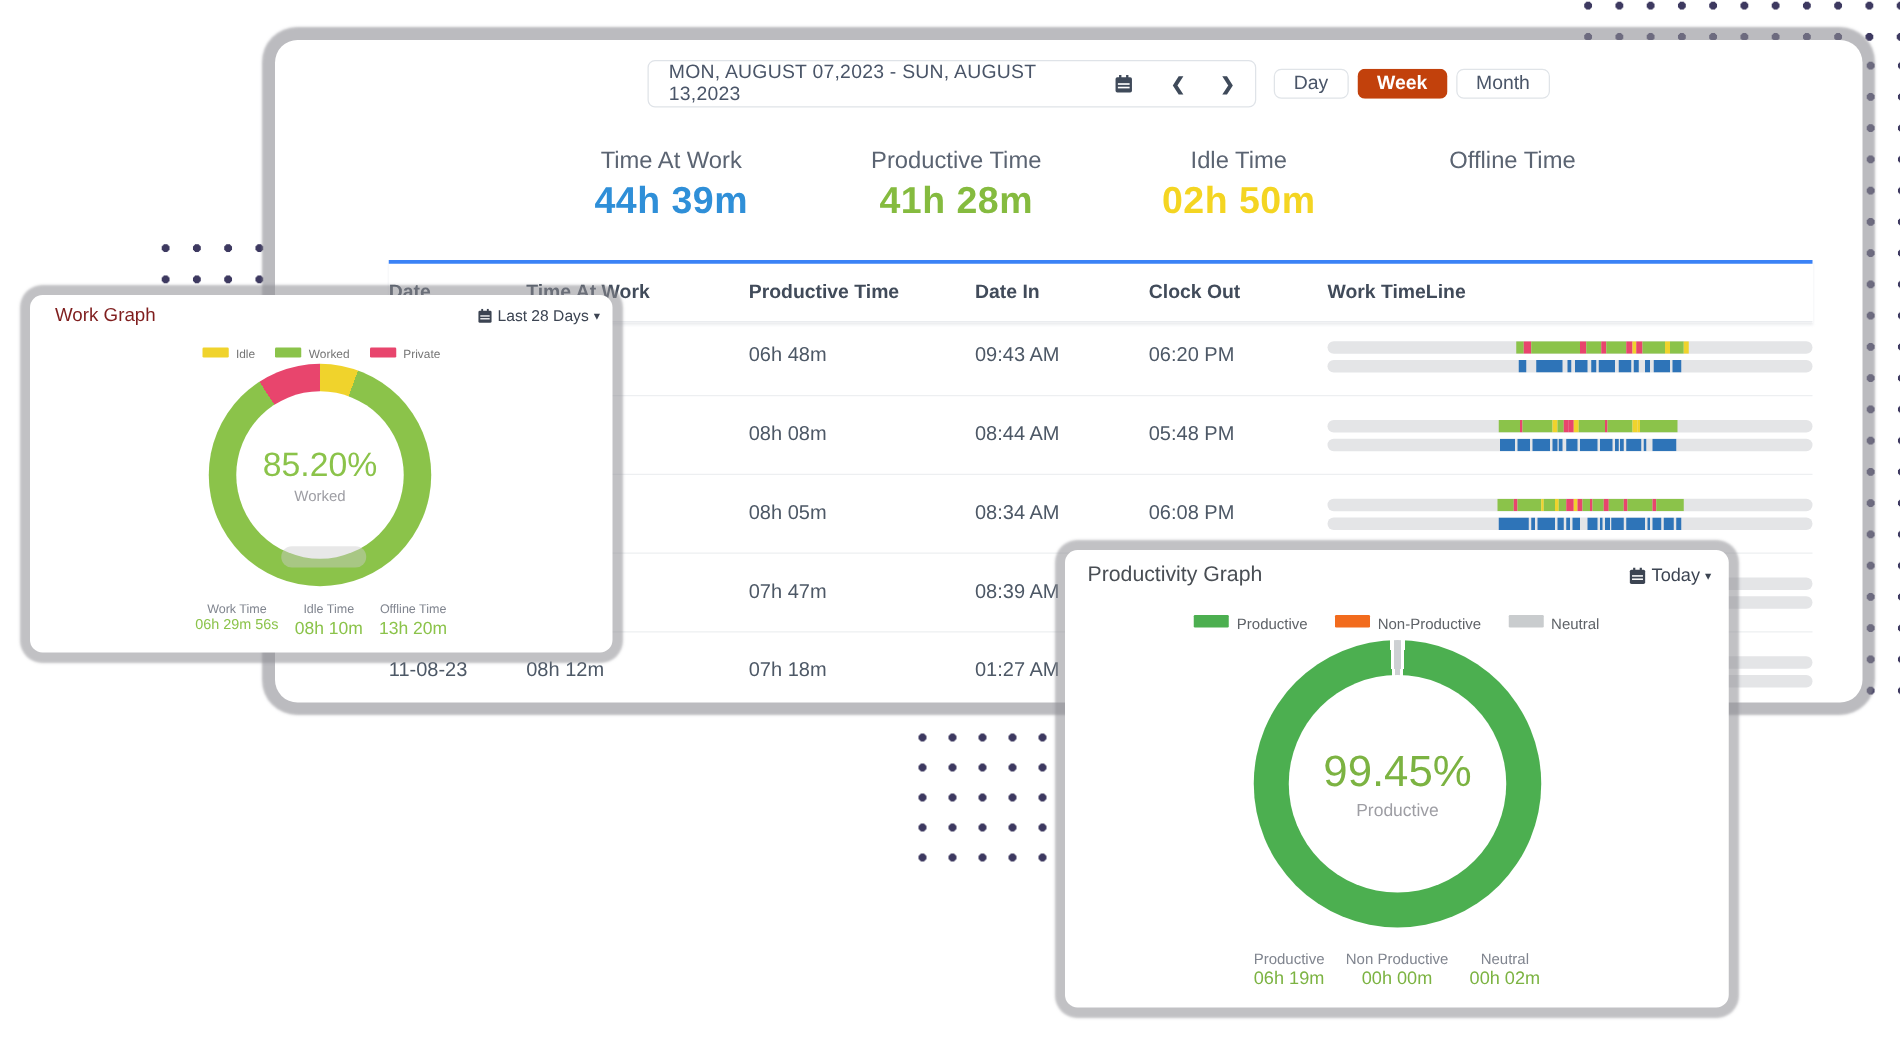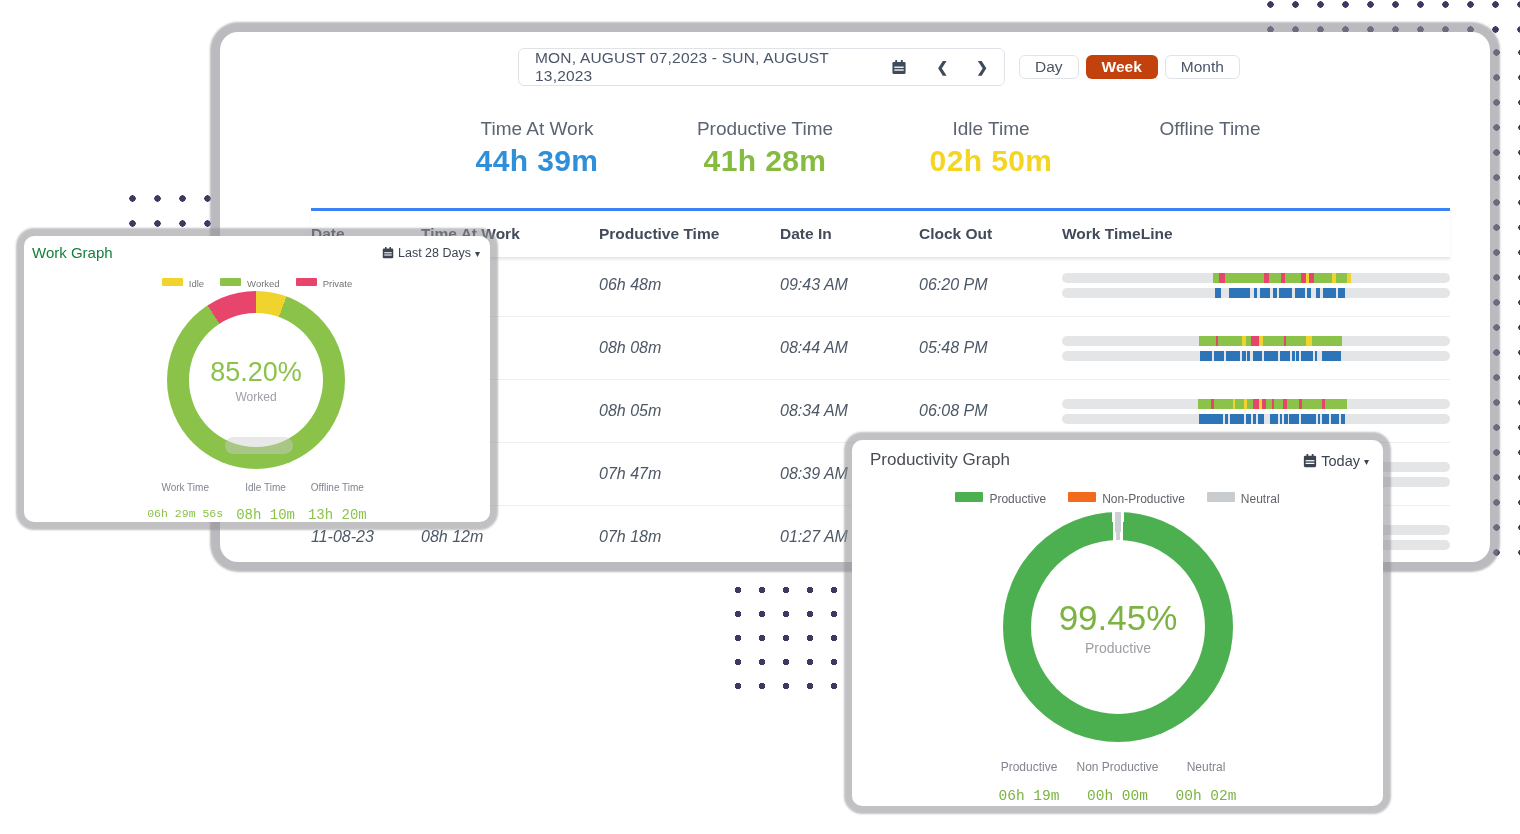--- a/index.html
+++ b/index.html
@@ -35,32 +35,32 @@
   .stat-label{font-size:19px;color:#5b6472;}
   .stat-value{font-size:30px;font-weight:bold;letter-spacing:.4px;margin-top:4px;}
 
   .thead{position:absolute;left:91px;top:176px;width:1139px;height:46px;display:grid;
          grid-template-columns:110px 178px 181px 139px 143px 388px;align-items:center;
          border-top:3px solid #3b82f6;border-bottom:1px solid #e3e6ea;
          box-shadow:0 2px 2px rgba(180,185,190,0.25);
          font-size:15.5px;font-weight:bold;color:#414b5a;}
   .tbody{position:absolute;left:91px;top:222px;width:1139px;}
   .tr{height:62px;display:grid;grid-template-columns:110px 178px 181px 139px 143px 388px;
-      align-items:center;border-bottom:1px solid #edeff1;font-size:16px;color:#4d5866;font-style:italic;}
+      align-items:center;border-bottom:1px solid #edeff1;font-size:16px;color:#4d5866;}
   .tr:last-child{border-bottom:none;}
   .timeline{display:flex;flex-direction:column;gap:5px;}
   .track{position:relative;height:10px;border-radius:5px;background:#e4e5e7;overflow:hidden;width:100%;}
   .seg{position:absolute;top:0;height:10px;}
 
   
   .card{position:absolute;background:#fff;border-radius:10px;z-index:2;
         box-shadow:0 0 2px 8px rgba(142,142,148,0.55);}
   .work-card{left:24px;top:236px;width:466px;height:286px;}
   .prod-card{left:852px;top:440px;width:531px;height:366px;}
-  .card-title{position:absolute;left:8px;top:8px;color:#15803d;}
+  .card-title{position:absolute;left:20px;top:8px;color:#7f1d1d;}
   .work-card .card-title{font-size:15px;}
   .prod-card .card-title{left:18px;top:10px;font-size:17px;color:#494e54;}
   .card-range{position:absolute;display:flex;align-items:center;gap:4px;color:#3c4452;cursor:pointer;}
   .work-card .card-range{right:10px;top:10px;font-size:12.5px;}
   .prod-card .card-range{right:14px;top:13px;font-size:14.5px;}
   .caret{font-size:10px;color:#3c4452;}
 
   .legend{position:absolute;left:0;right:0;display:flex;justify-content:center;align-items:center;}
   .wg-legend{top:42px;gap:16px;}
   .pg-legend{top:52px;gap:22px;}
@@ -84,21 +84,21 @@
   .wg-donut .pct-sub{font-size:12px;}
   .pg-donut .pct-sub{font-size:14px;}
   .wg-tooltip{position:absolute;left:201px;top:201px;width:68px;height:17px;border-radius:9px;
               background:rgba(205,205,205,0.45);}
 
   .card-footer{position:absolute;left:0;right:0;display:flex;justify-content:center;text-align:center;}
   .wg-footer{top:246px;gap:13px;}
   .pg-footer{top:320px;gap:17px;}
   .f-label{color:#80858f;}
   .wg-footer .f-label{font-size:10px;} .pg-footer .f-label{font-size:12px;}
-  .f-value{margin-top:14px;font-family:Liberation Mono, monospace;}
+  .f-value{margin-top:1px;}
   .wg-footer .f-value{font-size:14px;color:#8bc34a;}
   .wg-footer .f-item:first-child .f-value{font-size:11.5px;}
   .pg-footer .f-value{font-size:14.5px;color:#7cb342;}
   .cal-icon{display:inline-block;}
 </style>
 </head>
 <body>
 
 <div class="canvas">
 

